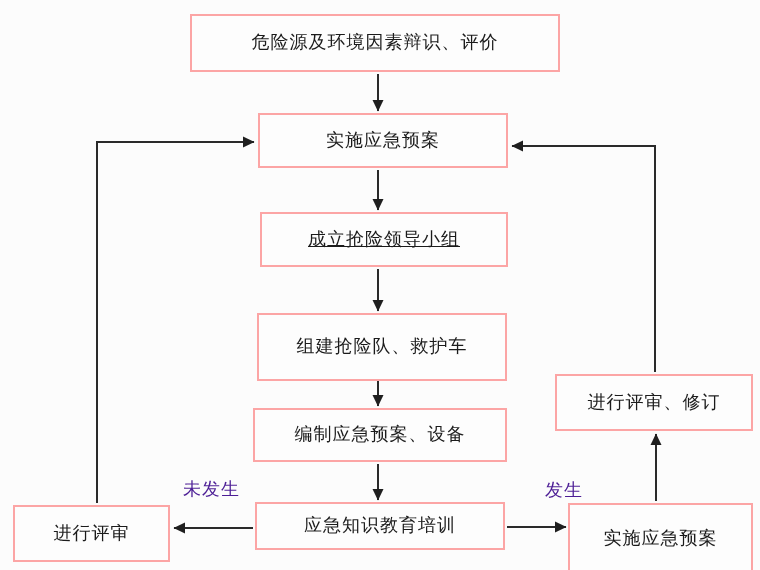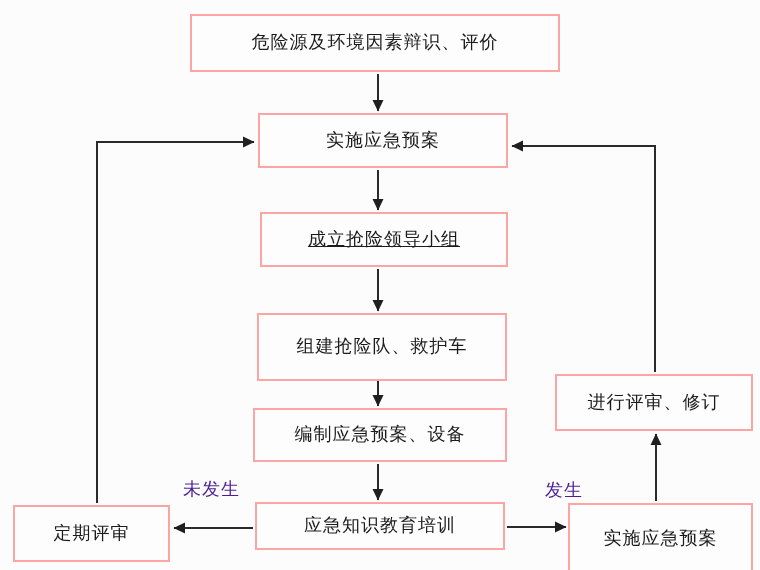--- a/index.html
+++ b/index.html
@@ -91,21 +91,21 @@
 
   <div class="node" id="n-supplies">
     <span>编制应急预案、设备</span>
   </div>
 
   <div class="node" id="n-training">
     <span>应急知识教育培训</span>
   </div>
 
   <div class="node" id="n-periodic">
-    <span>定期评审</span>
+    <span>进行评审</span>
   </div>
 
   <div class="node" id="n-implement">
     <span>实施应急预案</span>
   </div>
 
   <div class="node" id="n-review">
     <span>进行评审、修订</span>
   </div>
 

